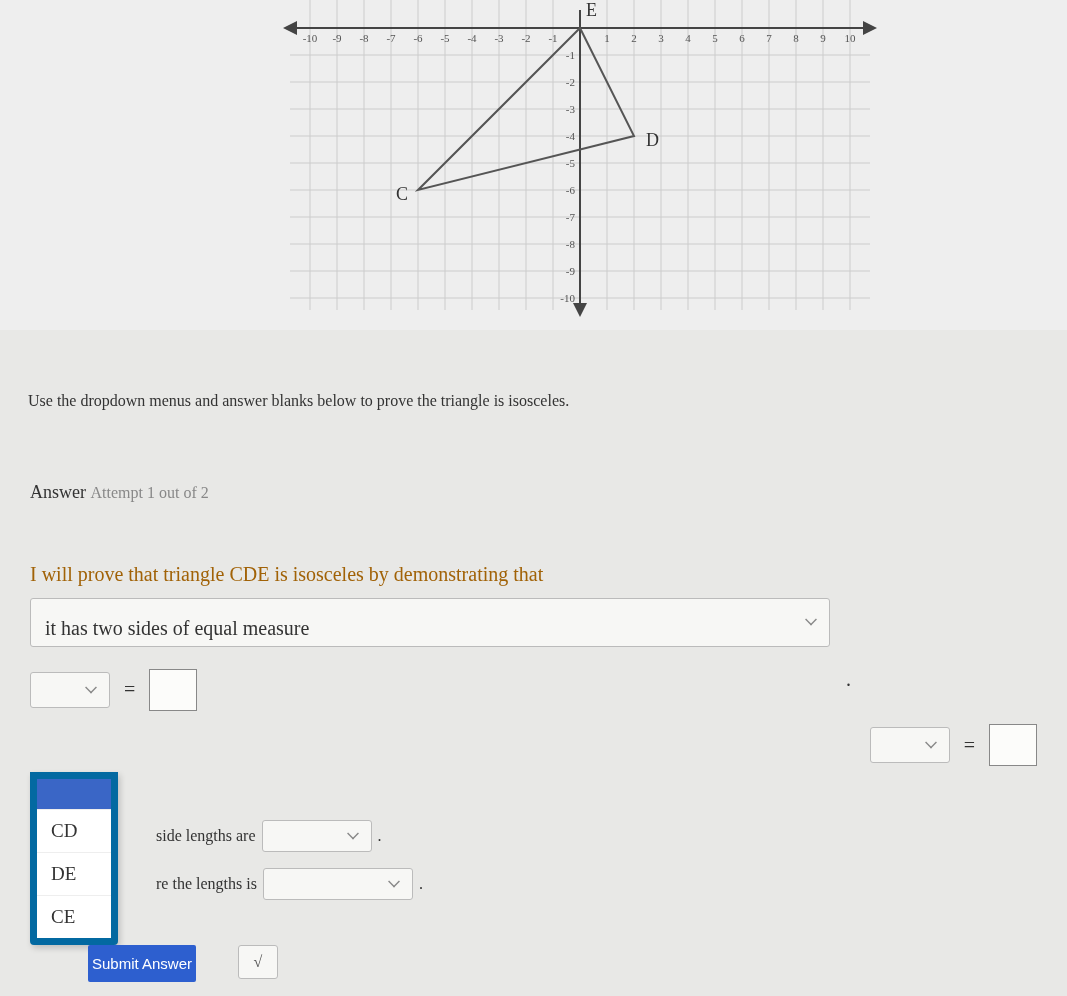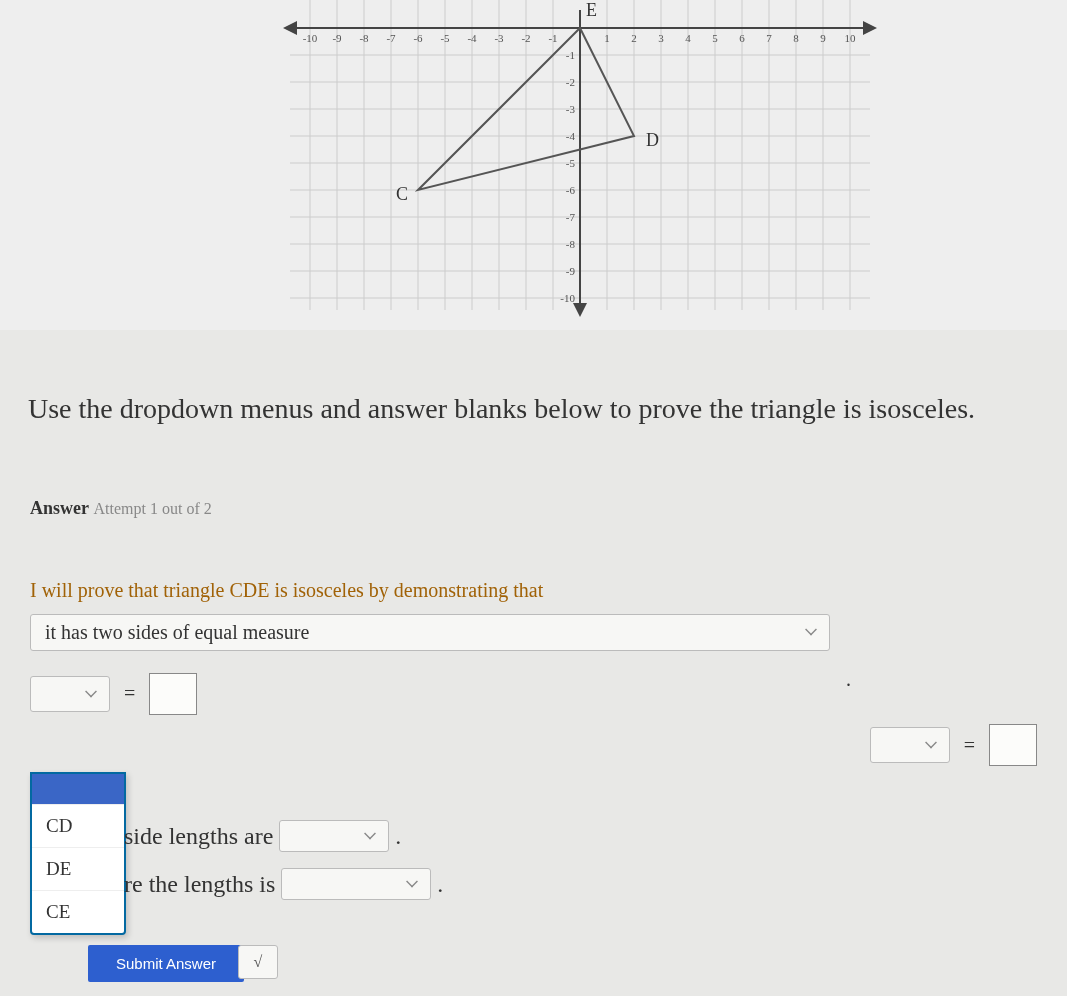--- a/index.html
+++ b/index.html
@@ -13,44 +13,44 @@
     color: #333;
   }
   .graph-area {
     position: relative;
     width: 1067px;
     height: 330px;
     background: #eee;
   }
   .graph-svg { position: absolute; top: 0; left: 0; }
   .question-text {
-    font-size: 28px;
+    font-size: 16px;
     color: #333;
     margin: 60px 20px 0 28px;
     line-height: 1.35;
   }
   .answer-header {
     margin: 70px 0 0 30px;
     font-size: 18px;
   }
-  .answer-header .lbl { font-weight: bold; color: #333; }
+  .answer-header .lbl { font-weight: normal; color: #333; }
   .answer-header .attempt { color: #888; font-size: 16px; }
   .prove-line {
     font-size: 20px;
     margin: 60px 0 0 30px;
     color: #a16207;
   }
   .dropdown-wide {
     display: inline-block;
     background: #f7f7f5;
     border: 1px solid #bbb;
     border-radius: 3px;
     font-size: 20px;
     color: #333;
-    padding: 6px 40px 6px 14px;
+    padding: 18px 40px 6px 14px;
     width: 800px;
     margin: 12px 0 0 30px;
     position: relative;
     font-family: Georgia, serif;
   }
   .dropdown-wide::after,
   .dropdown-small::after,
   .dropdown-mid::after {
     content: "";
     position: absolute;
@@ -89,41 +89,41 @@
     right: 30px;
     top: 724px;
     display: flex;
     align-items: center;
     gap: 10px;
   }
   .options-popup {
     position: absolute;
     left: 30px;
     top: 772px;
-    width: 96px;
+    width: 88px;
     background: #fff;
-    border: 2px solid #0369a1;
+    border: 7px solid #0369a1;
     border-radius: 0 0 4px 4px;
     box-shadow: 2px 3px 6px rgba(0,0,0,.18);
     overflow: hidden;
   }
   .opt-head {
     height: 30px;
     background: #3a66c6;
   }
   .opt-item {
     padding: 10px 14px;
     font-size: 19px;
     color: #333;
     border-top: 1px solid #eee;
   }
   .inline-tail {
     position: absolute;
-    left: 124px;
-    font-size: 24px;
+    left: 156px;
+    font-size: 16px;
     color: #333;
     display: flex;
     align-items: center;
     gap: 6px;
   }
   .dropdown-mid {
     display: inline-block;
     width: 110px;
     height: 32px;
     background: #f7f7f5;
@@ -133,21 +133,21 @@
     vertical-align: middle;
   }
   .period { font-size: 20px; color: #333; margin-left: 6px; }
   .submit-btn {
     position: absolute;
     left: 88px;
     top: 945px;
     background: #2d5fcf;
     color: #fff;
     border: none;
-    padding: 10px 28px;
+    padding: 10px 4px;
     font-size: 15px;
     font-family: Arial, sans-serif;
     border-radius: 2px;
     cursor: pointer;
   }
   .sqrt-btn {
     position: absolute;
     left: 238px;
     top: 945px;
     width: 40px; height: 34px;

